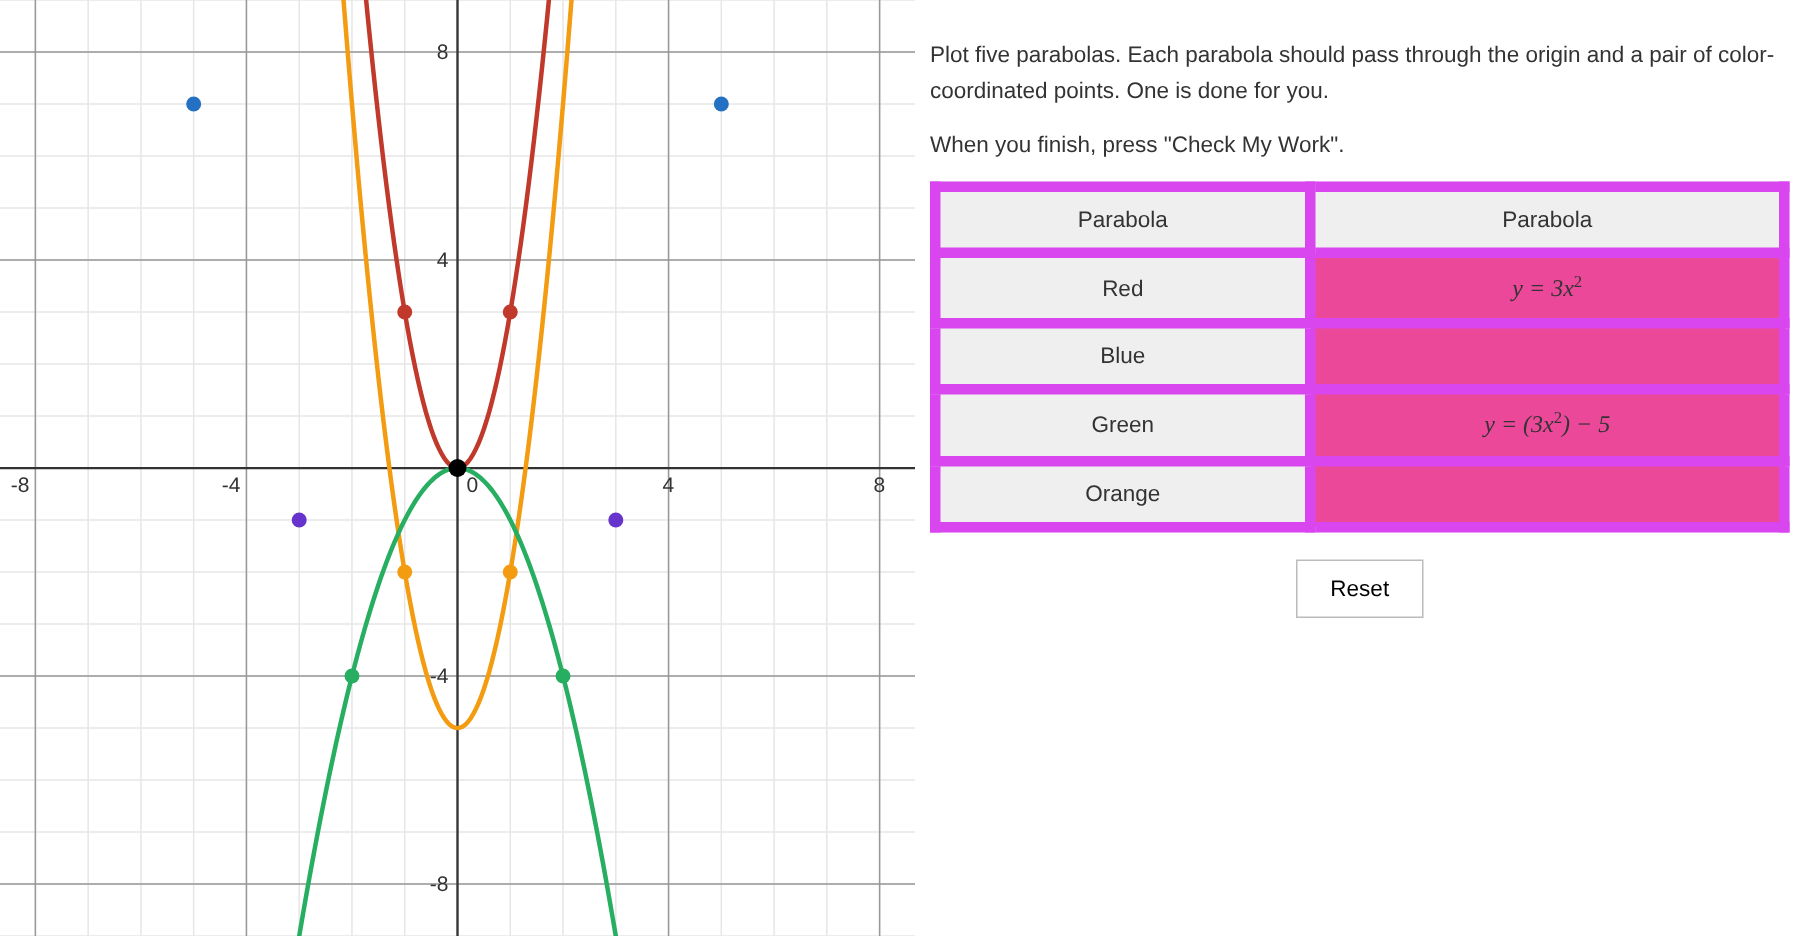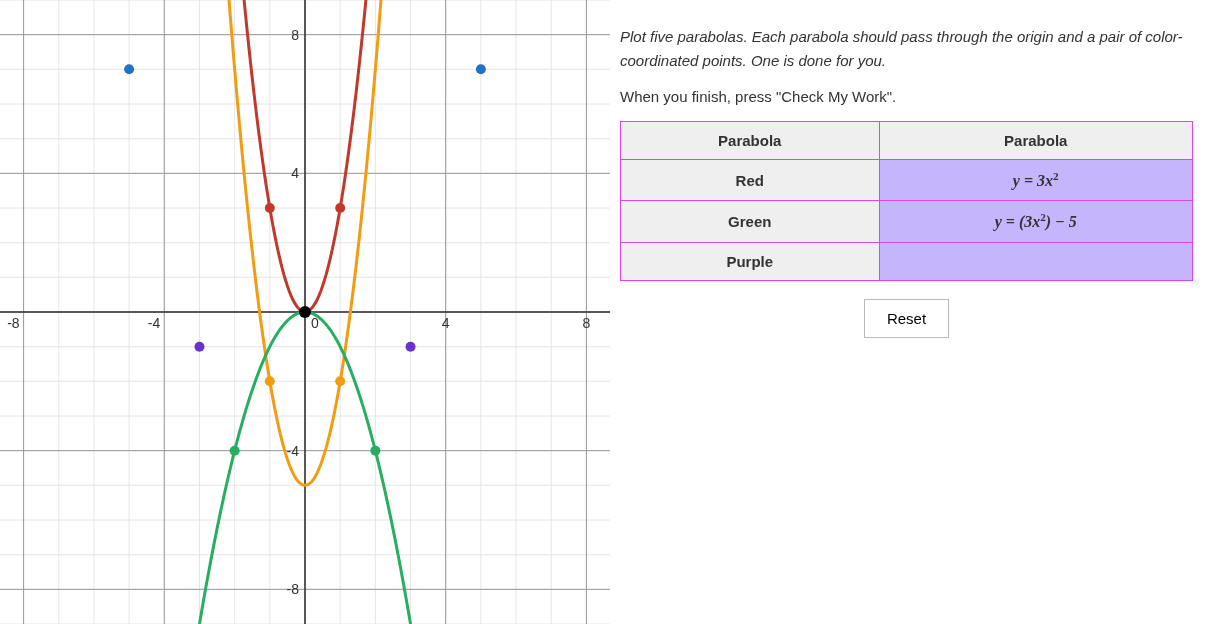--- a/index.html
+++ b/index.html
@@ -15,35 +15,35 @@
   }
   .left {
     width: 610px;
     height: 624px;
     position: relative;
   }
   .right {
     flex: 1;
     padding: 10px 20px 10px 10px;
   }
-  .instructions { line-height: 1.6; margin-bottom: 8px; font-style: italic; }
+  .instructions { line-height: 1.6; margin-bottom: 8px; }
   .check-line { margin-bottom: 16px; }
   table.eq {
     border-collapse: collapse;
     width: 100%;
     background: #efefef;
   }
   table.eq th, table.eq td {
-    border: 1px solid #d946ef;
+    border: 7px solid #d946ef;
     padding: 10px 12px;
     text-align: center;
-    font-weight: bold;
+    font-weight: normal;
   }
   table.eq td.equation {
-    background: #c4b5fd;
+    background: #ec4899;
     font-family: "Times New Roman", serif;
     font-style: italic;
     font-size: 16px;
   }
   .sup { font-size: 0.7em; vertical-align: super; font-style: normal; }
   .reset-wrap { text-align: center; margin-top: 18px; text-decoration: underline; }
   button.reset {
     background: #fff;
     border: 1px solid #bbb;
     padding: 10px 22px;
@@ -148,25 +148,29 @@
         <th>Parabola</th>
         <th>Parabola</th>
       </tr>
     </thead>
     <tbody id="eq-body">
         <tr>
           <td>Red</td>
           <td class="equation">y = 3x<span class="sup">2</span></td>
         </tr>
         <tr>
+          <td>Blue</td>
+          <td class="equation"></td>
+        </tr>
+        <tr>
           <td>Green</td>
           <td class="equation">y = (3x<span class="sup">2</span>) − 5</td>
         </tr>
         <tr>
-          <td>Purple</td>
+          <td>Orange</td>
           <td class="equation"></td>
         </tr>
       </tbody>
   </table>
 
   <div class="reset-wrap">
     <button class="reset">Reset</button>
   </div>
 </div>
 

